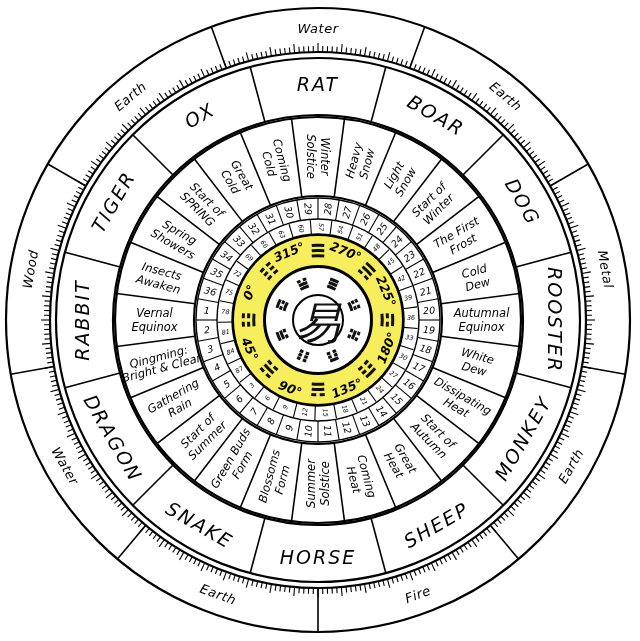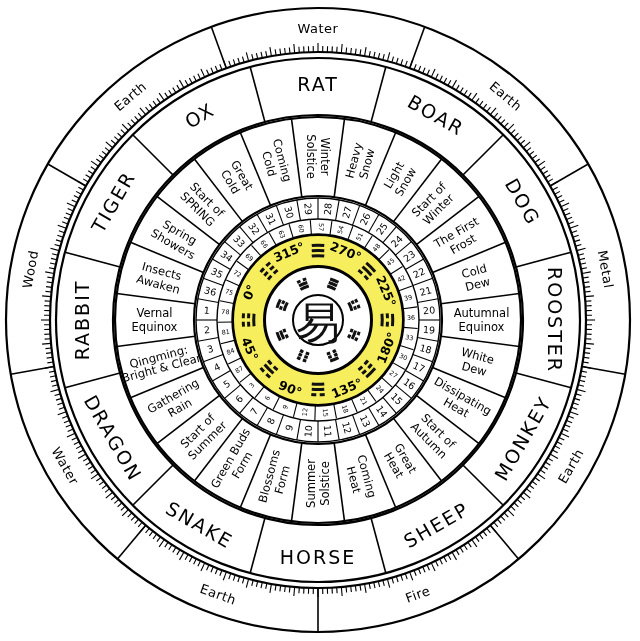--- a/index.html
+++ b/index.html
@@ -1,18 +1,18 @@
 <!DOCTYPE html>
 <html><head>
 <meta charset="utf-8">
 <style>
   html,body{margin:0;padding:0;background:#ffffff;}
   body{width:640px;height:641px;overflow:hidden;
        font-family:"DejaVu Sans",sans-serif;}
-  #stage{position:relative;width:640px;height:517px;}
+  #stage{position:relative;width:640px;height:517px;font-style:italic;}
   svg{display:block;}
   .ring-line{fill:none;stroke:#000;stroke-width:2.2;}
   .ring-line-thin{fill:none;stroke:#000;stroke-width:1.4;}
   .spoke{stroke:#000;stroke-width:1.6;fill:none;}
   .spoke-thin{stroke:#000;stroke-width:1.1;fill:none;}
   .tick{stroke:#000;stroke-width:1.1;}
   .lbl{font-family:"DejaVu Sans",sans-serif;fill:#000;}
   .element-lbl{font-size:13px;letter-spacing:.5px;}
   .zodiac-lbl{font-size:19px;letter-spacing:2px;}
   .term-lbl{font-size:11.5px;}

